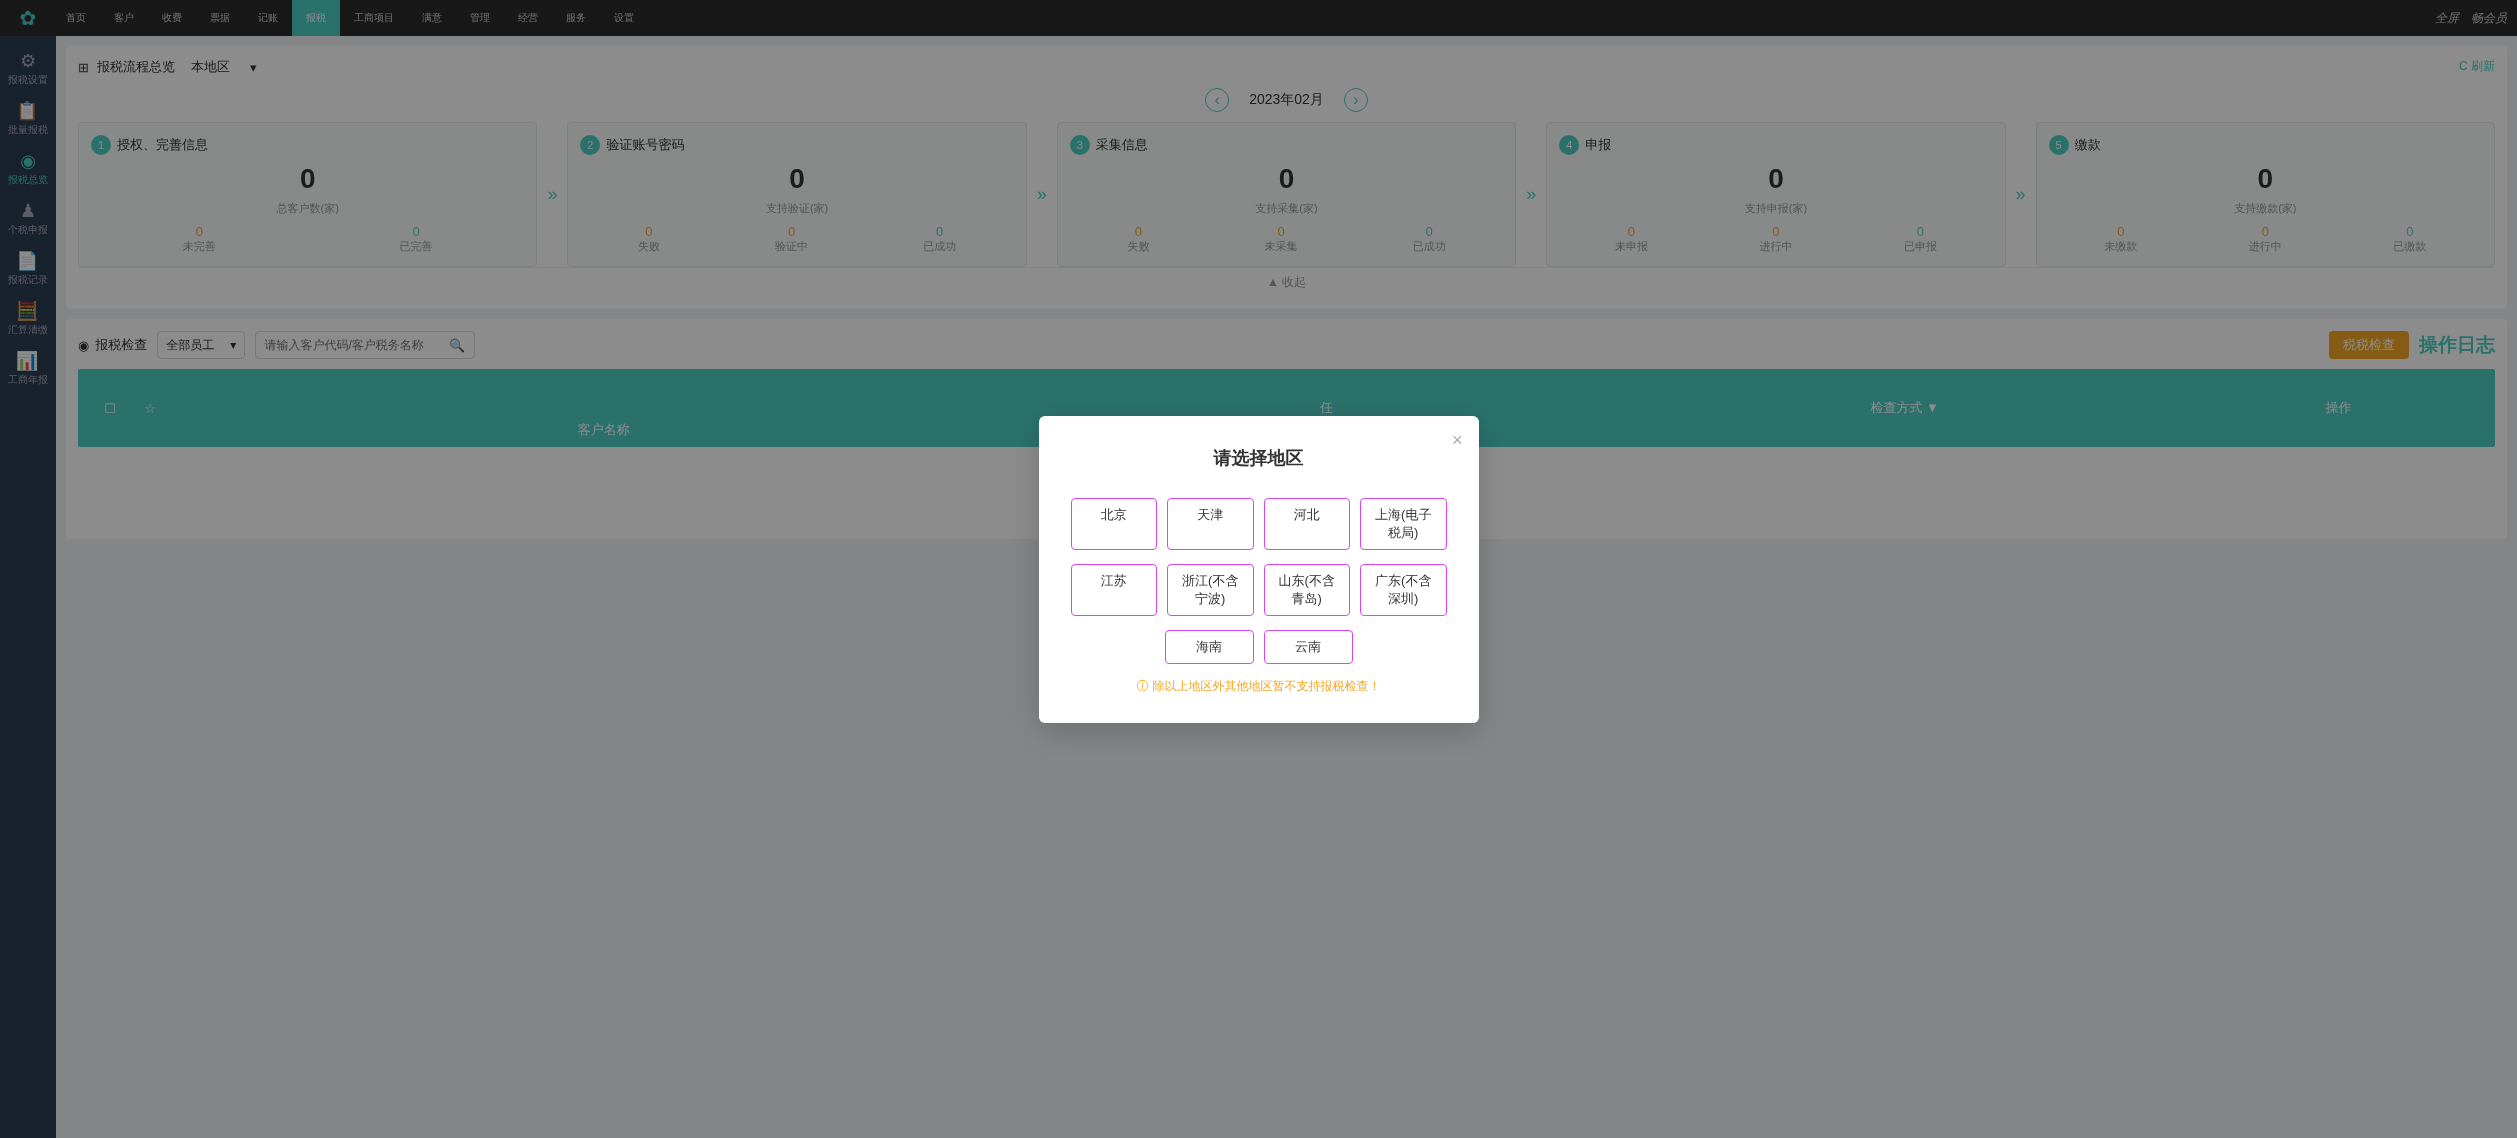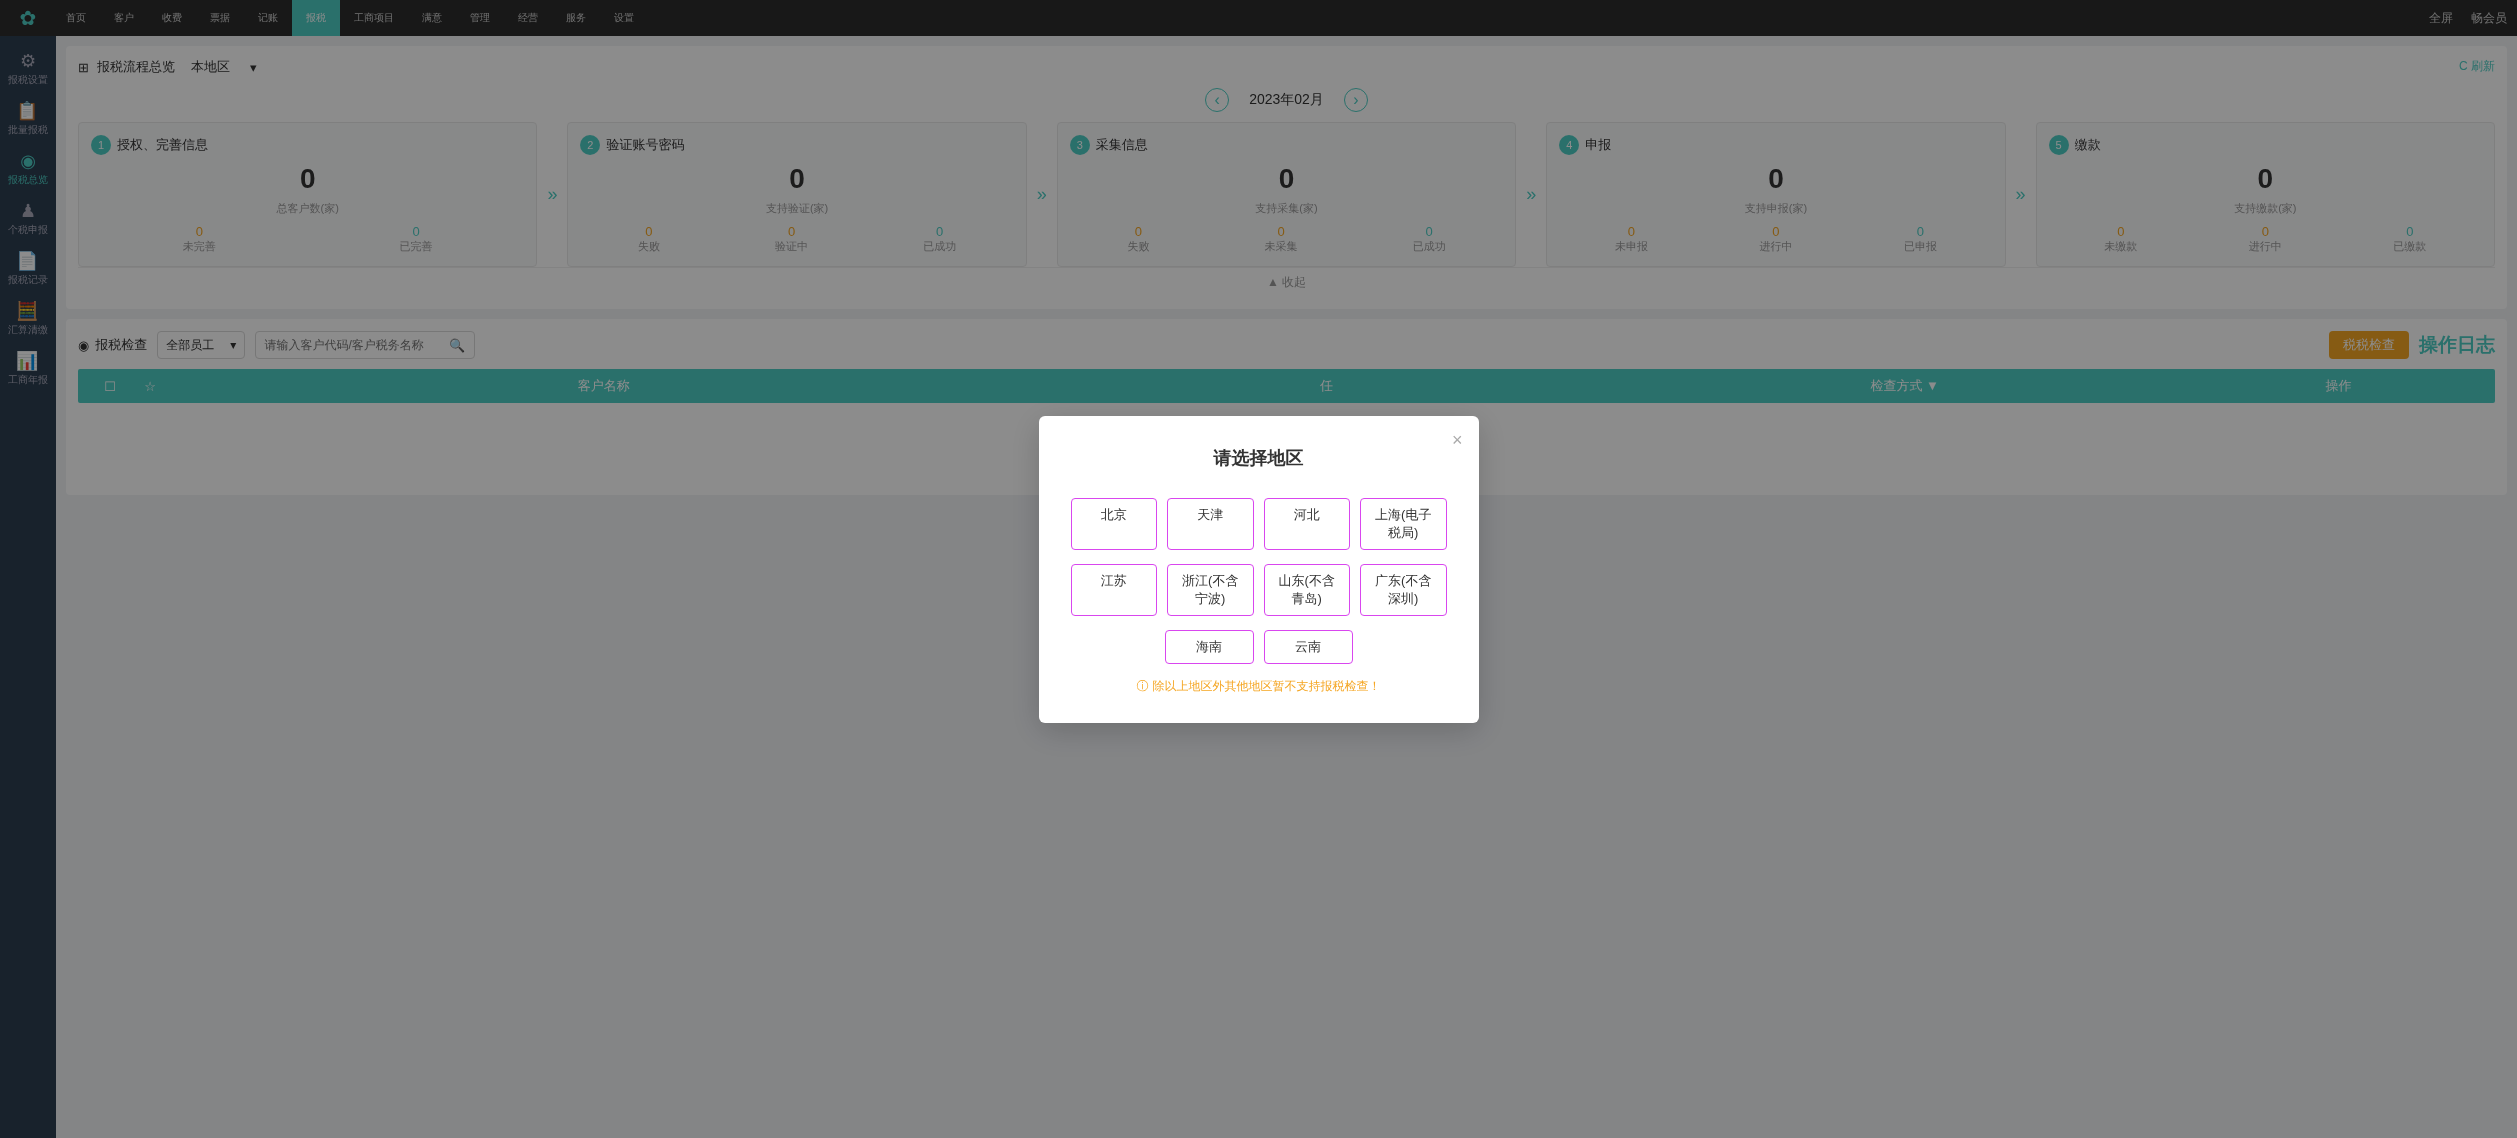--- a/index.html
+++ b/index.html
@@ -39,23 +39,24 @@
       color: #ccc;
       font-size: 10px;
     }
     .top-nav .nav-item.active {
       background: #4ecdc4;
       color: #fff;
     }
     .top-nav .right-actions {
       display: flex;
       align-items: center;
-      gap: 18px;
+      gap: 12px;
       font-size: 12px;
       color: #ccc;
+      font-style: italic;
     }
     .top-nav .right-actions span { cursor: pointer; }
 
     
     .main-layout {
       display: flex;
       height: calc(100vh - 36px);
     }
 
     
@@ -602,21 +603,21 @@
           <span>🔍</span>
         </div>
         <div style="flex:1;"></div>
         <button class="btn-orange">税税检查</button>
         <span class="btn-link">操作日志</span>
       </div>
 
       <div class="table-header">
         <div class="col" style="max-width:40px;">☐</div>
         <div class="col" style="max-width:40px;">☆</div>
-        <div class="col" style="flex:3;">客户名称</div>
+        <div class="col" style="flex:3;margin-top:44px;">客户名称</div>
         <div class="col" style="flex:2;">任</div>
         <div class="col" style="flex:2;">检查方式 ▼</div>
         <div class="col">操作</div>
       </div>
 
       <div class="table-body">
         <span>
           <span>若您想使用</span>
           <span>进行【报税检查】</span>
         </span>

